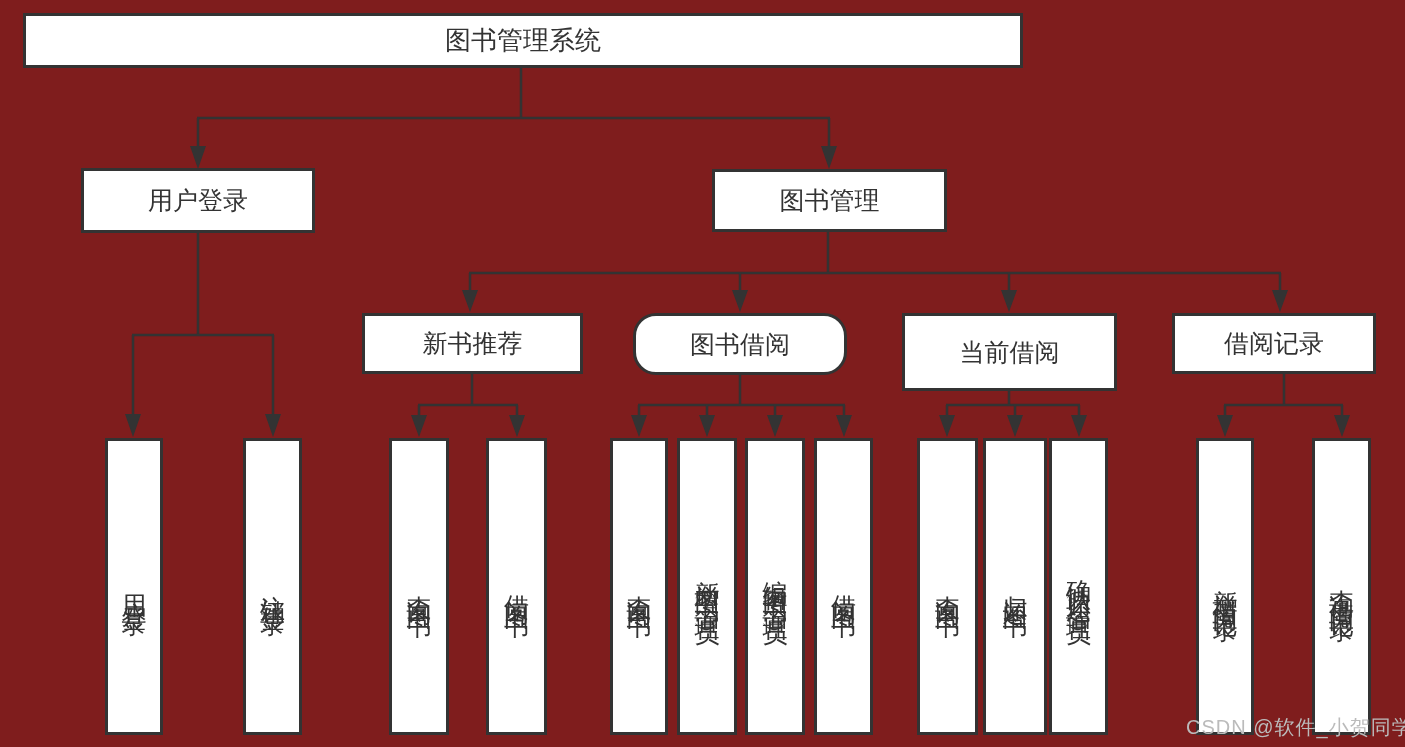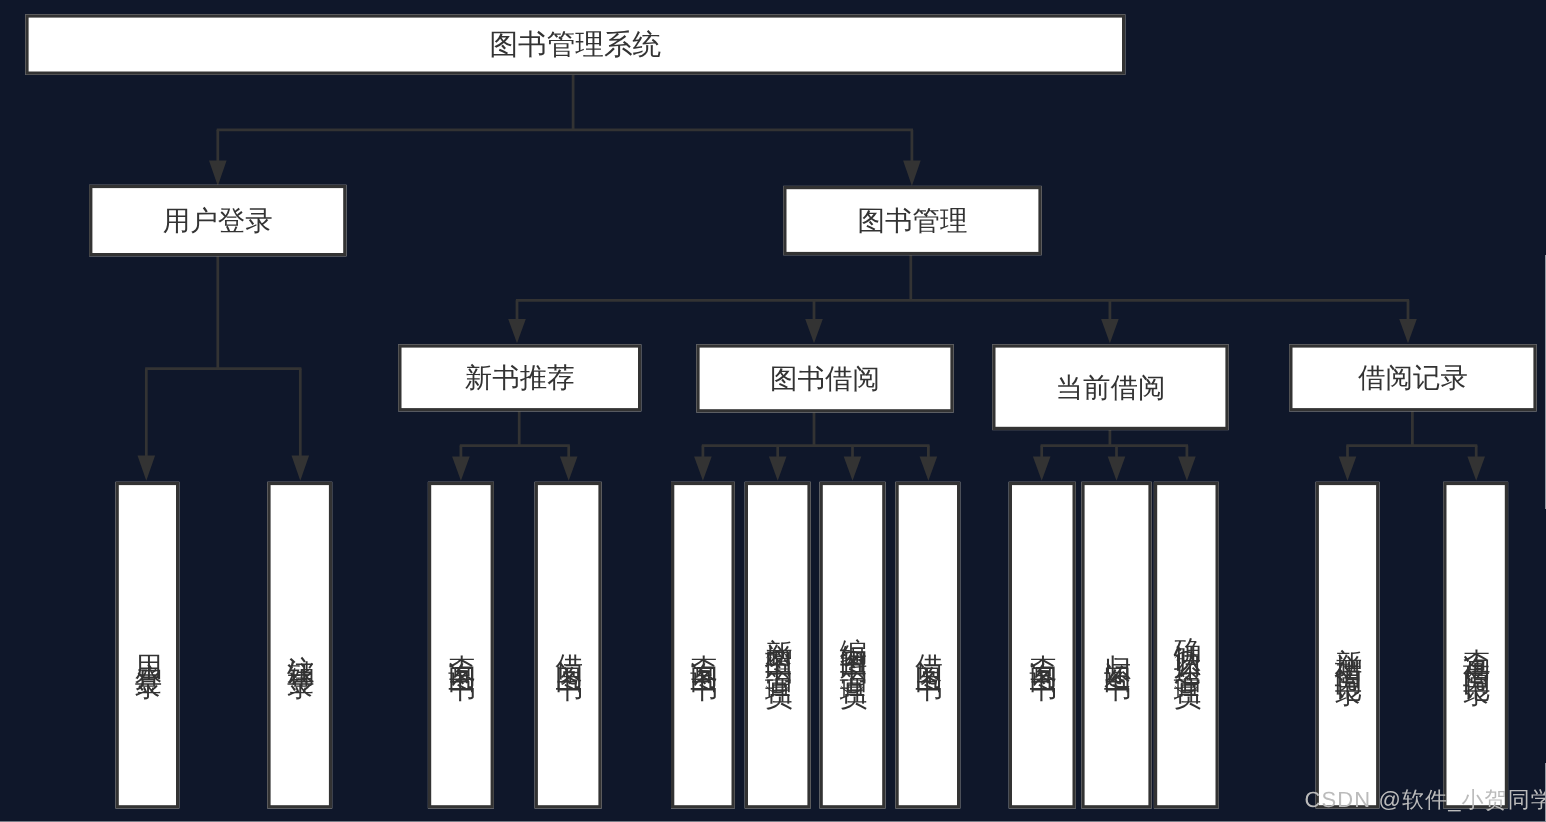--- a/index.html
+++ b/index.html
@@ -1,20 +1,20 @@
 <!DOCTYPE html>
 <html><head>
 <meta charset="utf-8">
 <style>
   html, body { margin: 0; padding: 0; background: #ffffff; }
   .canvas {
     position: relative;
     width: 1405px;
     height: 747px;
-    background: #0f172a;
+    background: #7f1d1d;
     font-family: "Liberation Sans", sans-serif;
     overflow: hidden;
   }
   svg.connectors {
     position: absolute;
     left: 0; top: 0;
     width: 1405px; height: 747px;
   }
   .box {
     position: absolute;
@@ -125,27 +125,27 @@
   <div class="box hnode" style="left:81px; top:168px; width:234px; height:65px;">
     <span>用户登录</span>
   </div>
   <div class="box hnode" style="left:712px; top:169px; width:235px; height:63px;">
     <span>图书管理</span>
   </div>
 
   <div class="box hnode" style="left:362px; top:313px; width:221px; height:61px;">
     <span>新书推荐</span>
   </div>
-  <div class="box hnode" style="left:633px; top:313px; width:234px; height:62px;">
+  <div class="box hnode" style="left:633px; top:313px; width:214px; height:62px;border-radius:23px;">
     <span>图书借阅</span>
   </div>
   <div class="box hnode" style="left:902px; top:313px; width:215px; height:78px;">
     <span>当前借阅</span>
   </div>
-  <div class="box hnode" style="left:1172px; top:313px; width:225px; height:61px;">
+  <div class="box hnode" style="left:1172px; top:313px; width:204px; height:61px;">
     <span>借阅记录</span>
   </div>
 
   <div class="box leaf" style="left:105px; top:438px; width:58px; height:297px;">
     <span class="vtext">用户登录</span>
   </div>
   <div class="box leaf" style="left:243px; top:438px; width:59px; height:297px;">
     <span class="vtext">注销登录</span>
   </div>
 

